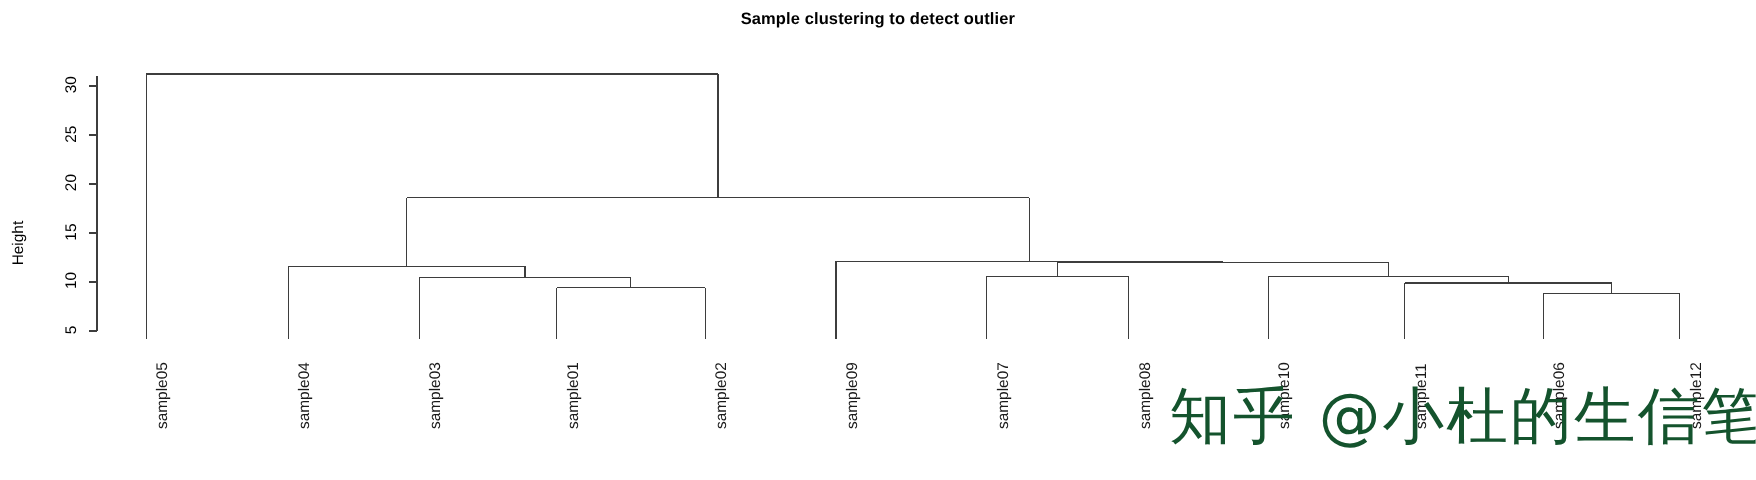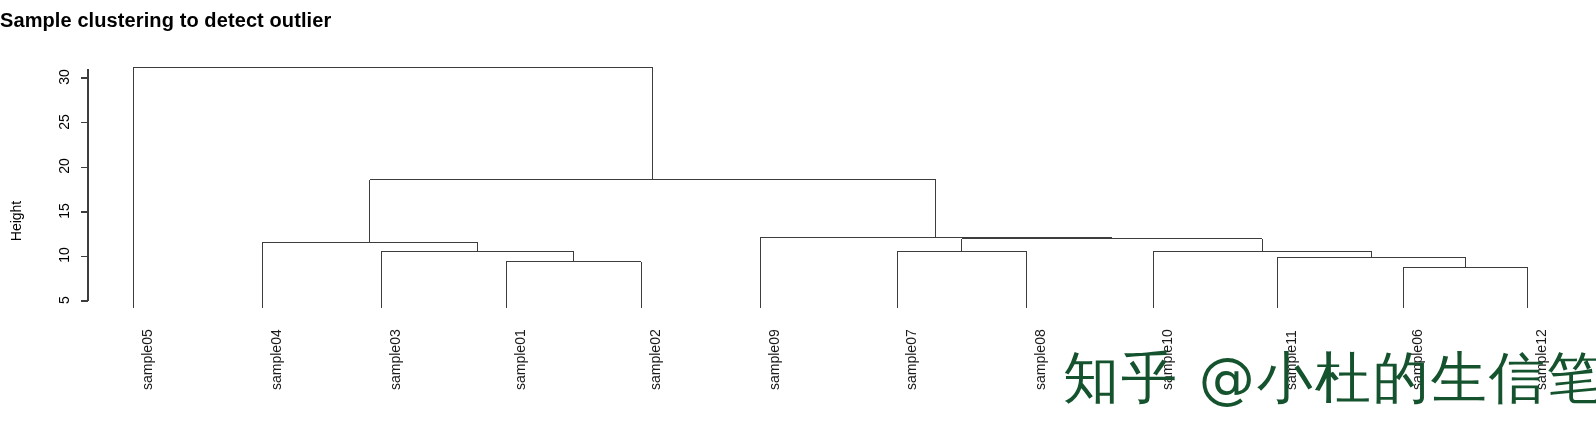--- a/index.html
+++ b/index.html
@@ -1,21 +1,21 @@
 <!DOCTYPE html>
 <html><head>
 <meta charset="utf-8">
 <style>
   html,body{margin:0;padding:0;background:#ffffff;}
   body{width:1596px;height:436px;overflow:hidden;
        font-family:"Liberation Sans","DejaVu Sans",sans-serif;color:#000;}
   #root{position:relative;width:1596px;height:436px;}
 
-  #plot-title{position:absolute;left:0;top:9px;width:1596px;text-align:left;
-              font-size:20px;font-weight:bold;letter-spacing:.1px;color:#000;}
+  #plot-title{position:absolute;left:0;top:9px;width:1596px;text-align:center;
+              font-size:15px;font-weight:bold;letter-spacing:.1px;color:#000;}
 
   #ylab{position:absolute;left:-14px;top:213px;width:60px;text-align:center;
         font-size:14px;color:#000;
         transform:rotate(-90deg);transform-origin:50% 50%;}
 
   .tick-label{position:absolute;font-size:14px;color:#000;width:34px;text-align:center;
               transform:rotate(-90deg);transform-origin:50% 50%;}
 
   #dendro-svg{position:absolute;left:0;top:0;width:1596px;height:436px;}
 

